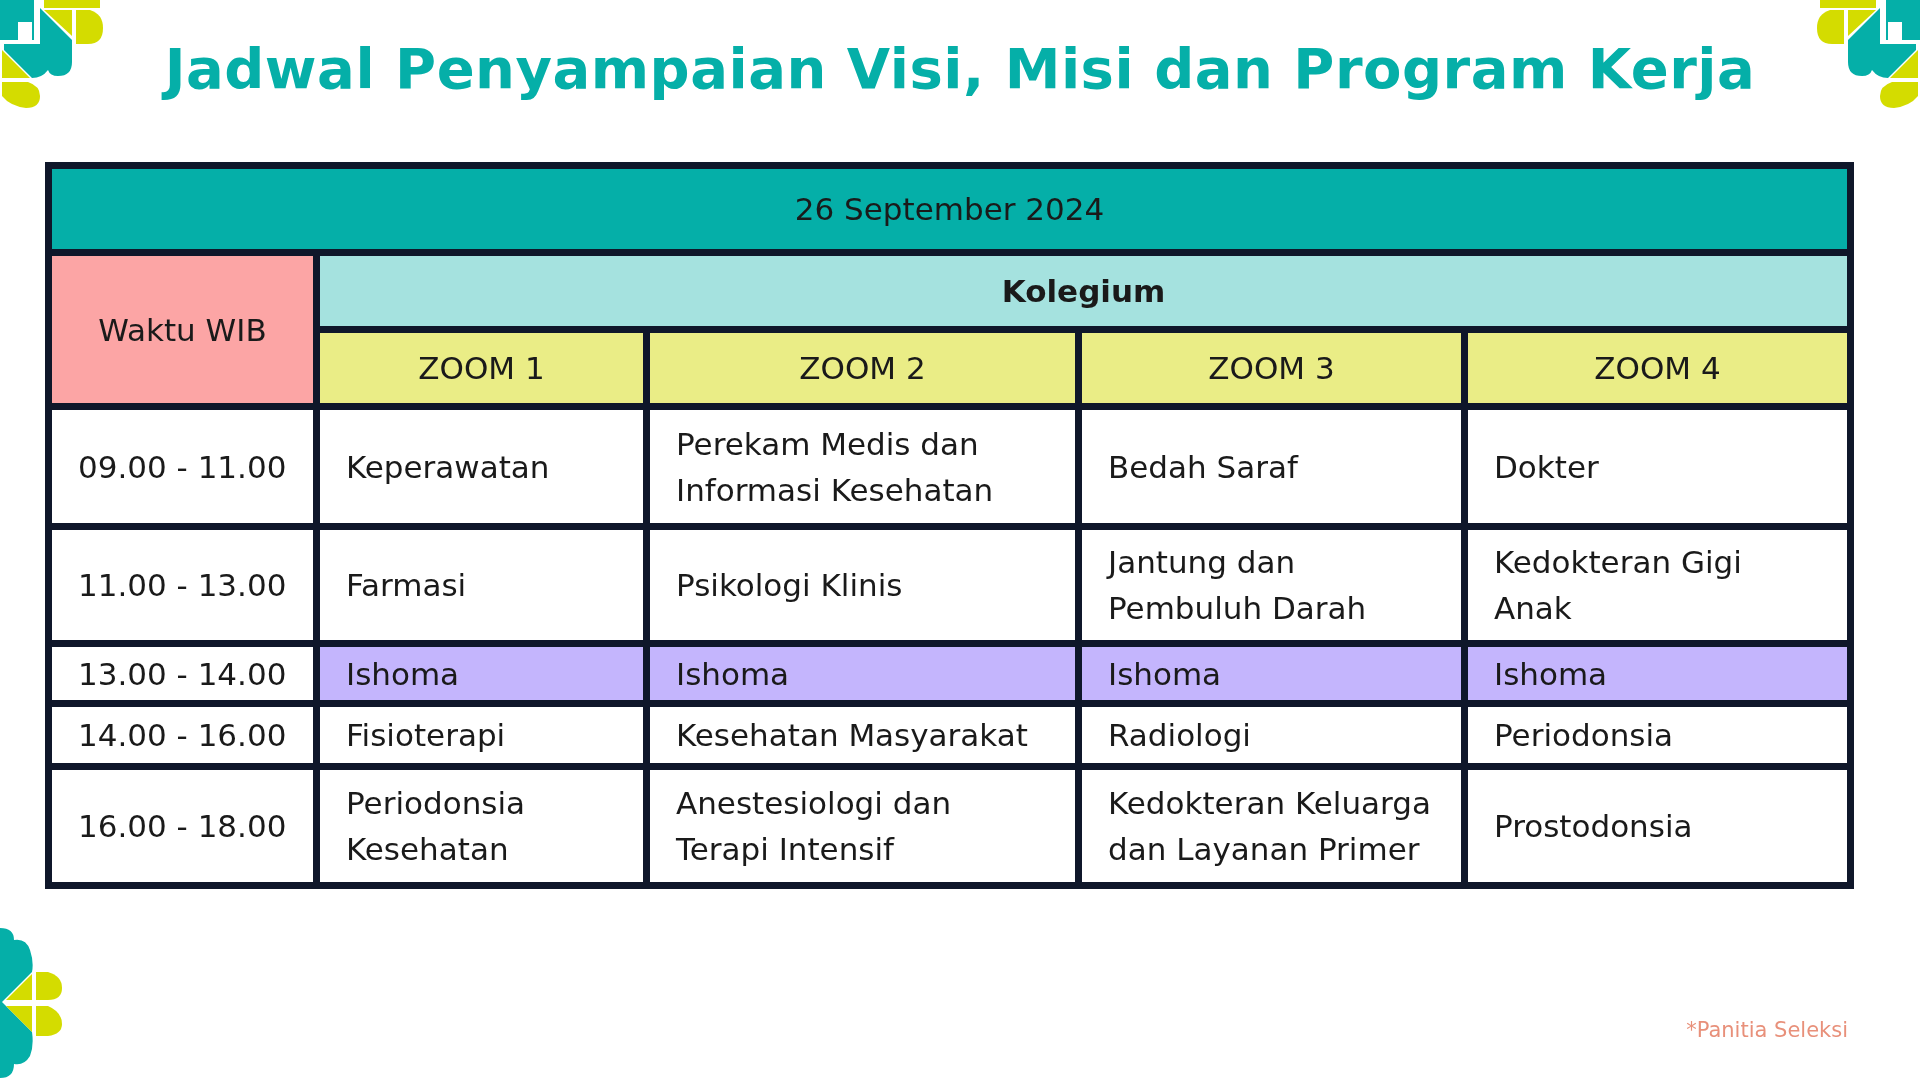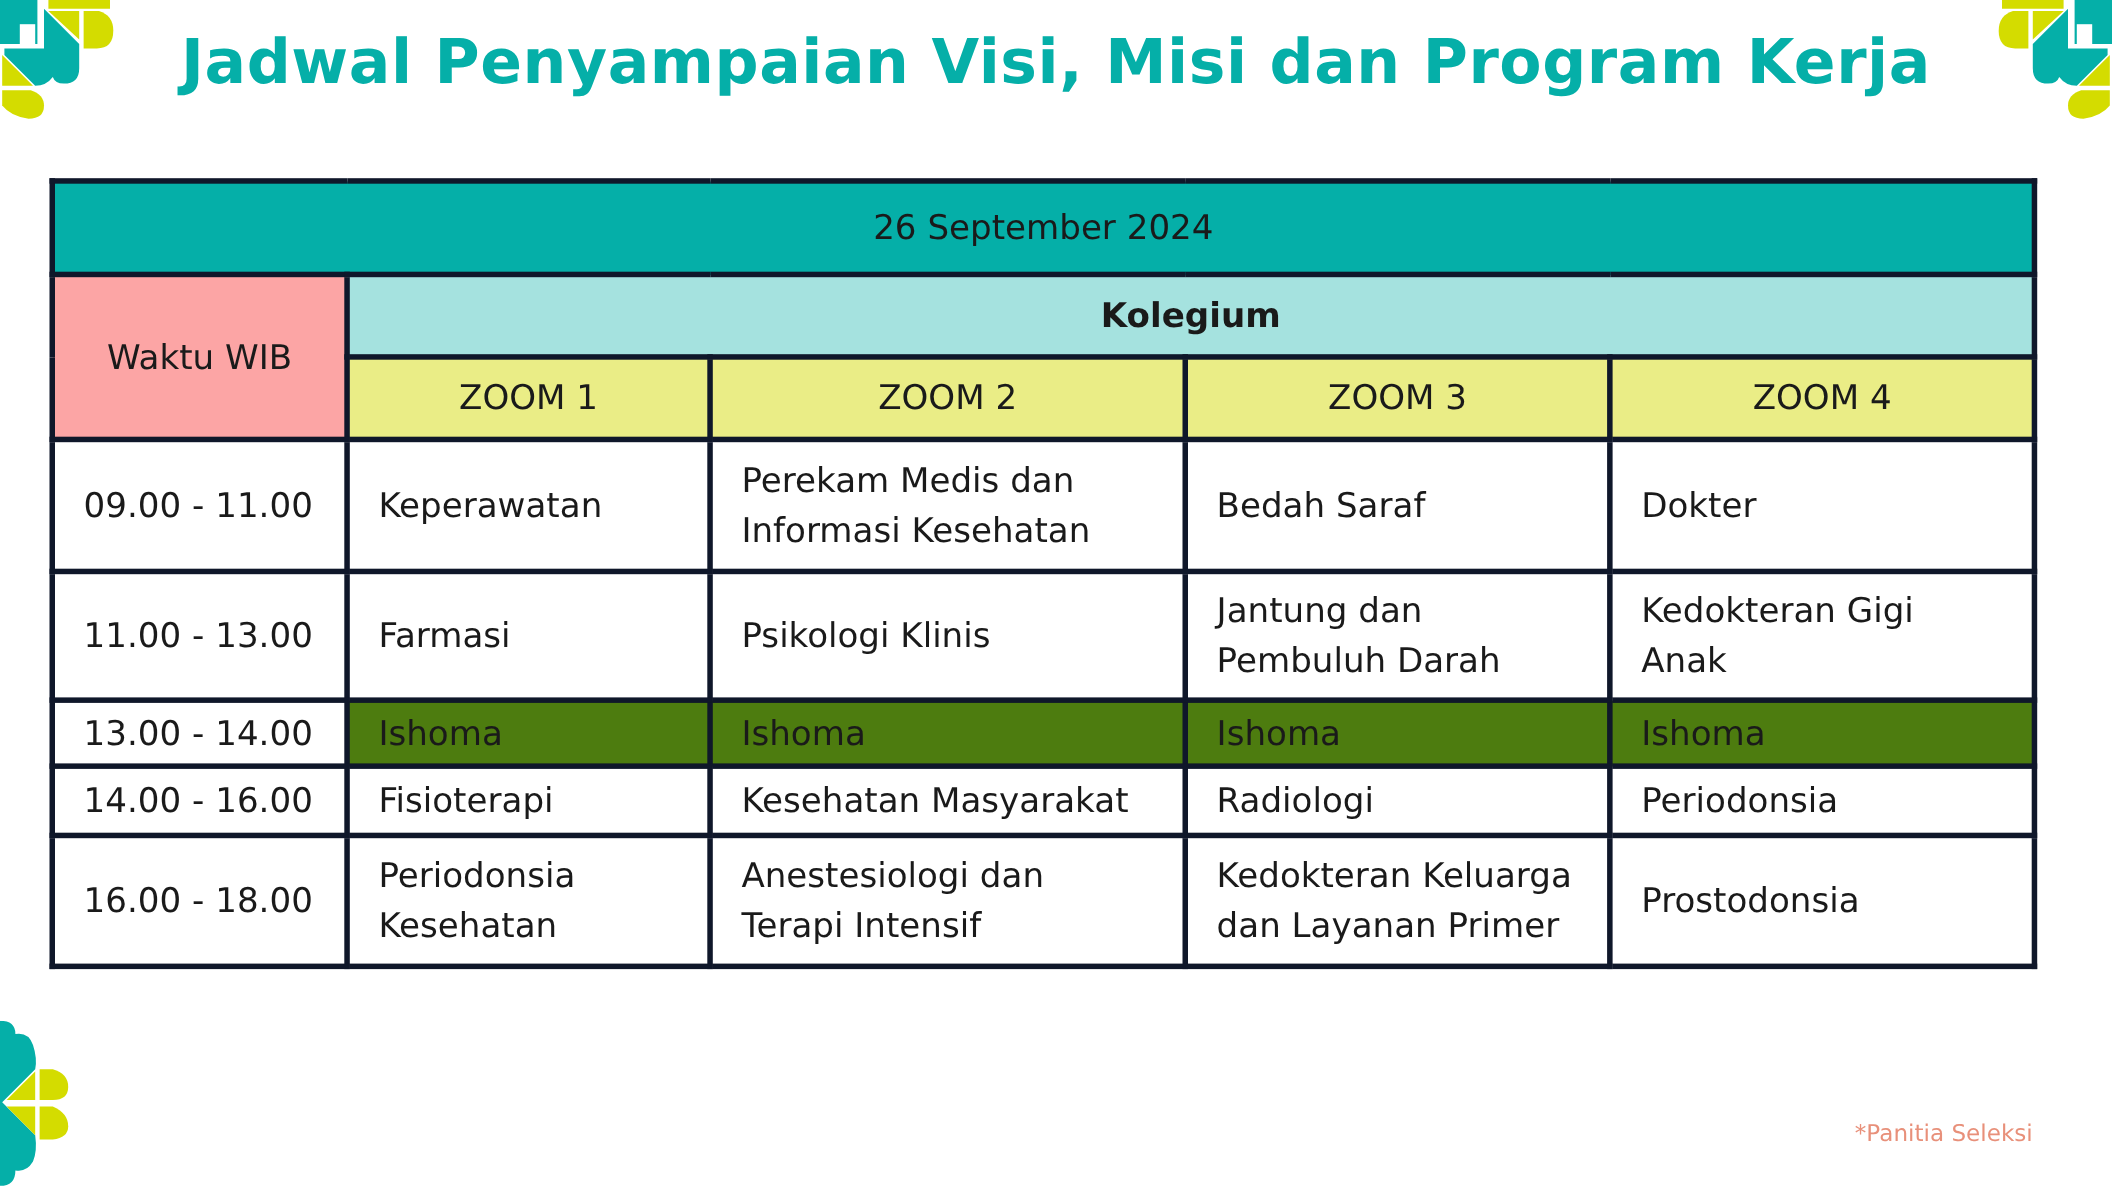--- a/index.html
+++ b/index.html
@@ -1,41 +1,41 @@
 <!DOCTYPE html>
 <html><head>
 <meta charset="utf-8">
 <style>
   html, body { margin:0; padding:0; }
   body {
     width:1920px; height:1079px; position:relative; overflow:hidden;
     background:#ffffff; font-family:"DejaVu Sans", sans-serif; color:#111;
   }
   .title {
-    position:absolute; left:0; right:0; top:24px; text-align:center;
+    position:absolute; left:0; right:0; top:36px; text-align:center;
     color:#05AFA8; font-weight:bold; font-size:56px; letter-spacing:0.5px;
     font-family:"DejaVu Sans", sans-serif;
   }
   .deco { position:absolute; }
   table.sched {
     position:absolute; left:45px; top:162px; width:1802px;
     border-collapse:collapse; table-layout:fixed;
     font-family:"DejaVu Sans", sans-serif;
   }
   table.sched td, table.sched th {
-    border:5px solid #0f172a; padding:0 26px; vertical-align:middle;
+    border:7px solid #0f172a; padding:0 26px; vertical-align:middle;
     font-weight:normal; font-size:31px; line-height:46px; color:#1a1a1a;
   }
   .r-date th { background:#05AFA8; color:#ffffff; font-weight:bold; height:80px; font-size:31px; text-align:center; }
   .r-kol th { background:#A5E2DF; height:70px; }
   .r-zoom th { background:#EAED86; height:70px; font-weight:bold; text-align:center; color:#111; }
   th.waktu { background:#fca5a5; font-weight:bold; text-align:center; color:#111; }
   th.kol { font-weight:bold !important; text-align:center; color:#111; }
   tr.body-row td { background:#fff; text-align:left; }
-  tr.break-row td { background:#4d7c0f; }
+  tr.break-row td { background:#c4b5fd; }
   .footer {
     position:absolute; right:72px; top:1018px; color:#E8907A;
     font-size:21px; font-family:"DejaVu Sans", sans-serif;
   }
 </style>
 </head>
 <body>
 
 <svg class="deco" style="left:0;top:0" width="110" height="110" viewBox="0 0 110 110">
   <rect x="0" y="0" width="34" height="40" fill="#05AFA8"></rect>

